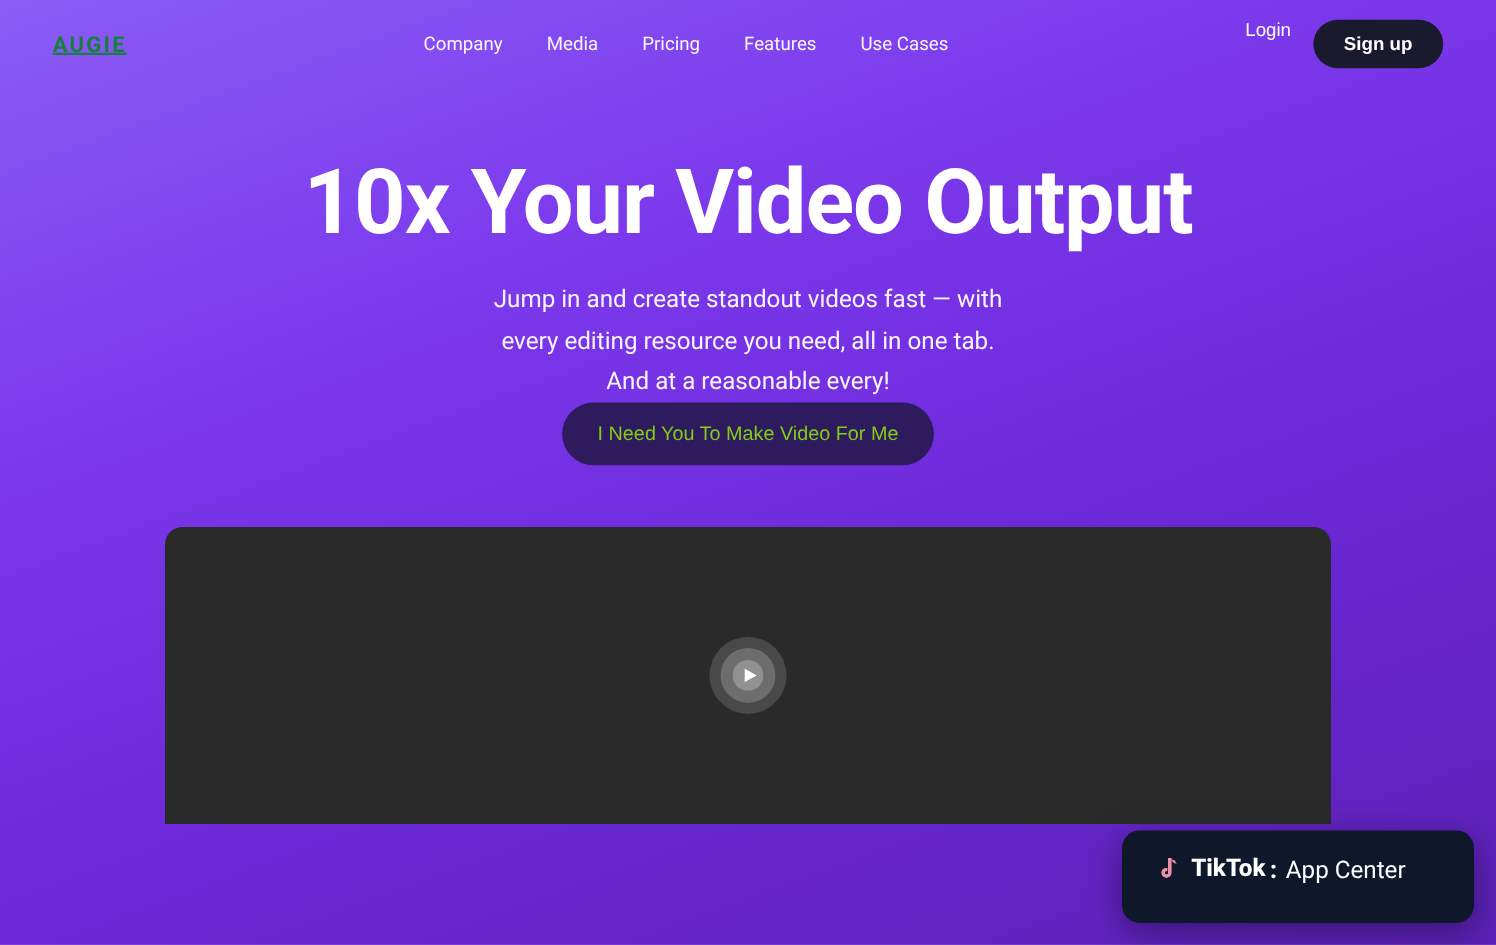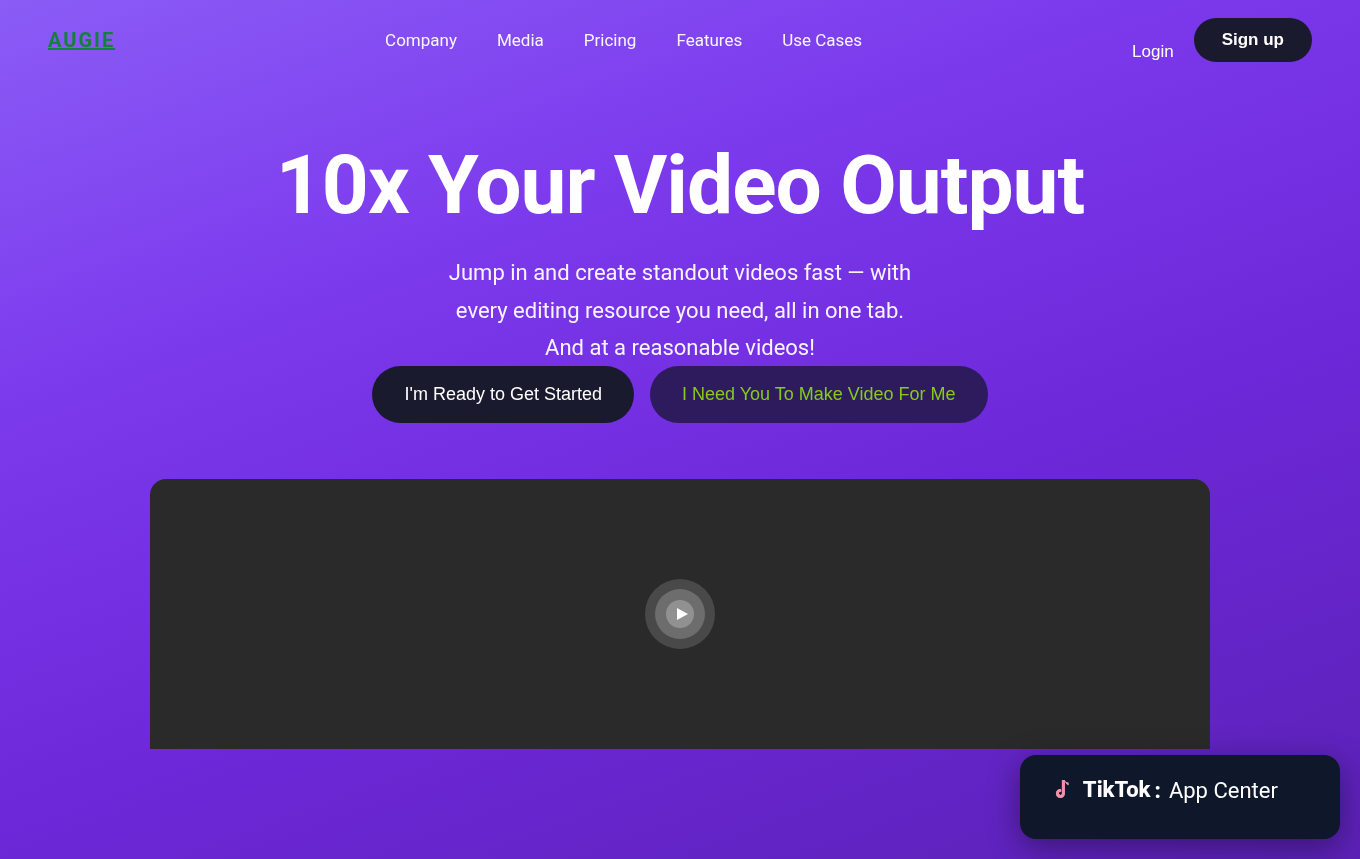--- a/index.html
+++ b/index.html
@@ -46,21 +46,21 @@
     .nav-links a {
       color: white;
       text-decoration: none;
       font-size: 17px;
       font-weight: 400;
       opacity: 0.95;
     }
 
     .nav-actions {
       display: flex;
-      align-items: flex-end;
+      align-items: flex-start;
       gap: 20px;
     }
 
     .login-btn {
       color: white;
       background: none;
       border: none;
       font-size: 17px;
       font-weight: 400;
       cursor: pointer;
@@ -246,24 +246,23 @@
     <button class="login-btn">Login</button>
     <button class="signup-btn">Sign up</button>
   </div>
 </nav>
 
 <section class="hero">
   <h1 class="hero-title">10x Your Video Output</h1>
   <p class="hero-subtitle">
     <span>Jump in and create standout videos fast — with</span><br>
     <span>every editing resource you need, all in one tab.</span><br>
-    <span>And at a reasonable videos!</span>
+    <span>And at a reasonable every!</span>
   </p>
   <div class="hero-buttons">
-    <button class="btn-primary">I'm Ready to Get Started</button>
     <button class="btn-secondary">I Need You To Make Video For Me</button>
   </div>
 
   <div class="video-container">
     <div class="video-content">
       <div class="video-icon-circle">
         <div class="video-icon-inner">
           <svg width="28" height="28" viewBox="0 0 28 28" fill="none" xmlns="http://www.w3.org/2000/svg">
             <circle cx="14" cy="14" r="14" fill="rgba(255,255,255,0.25)"></circle>
             <polygon points="11,8 22,14 11,20" fill="white"></polygon>

